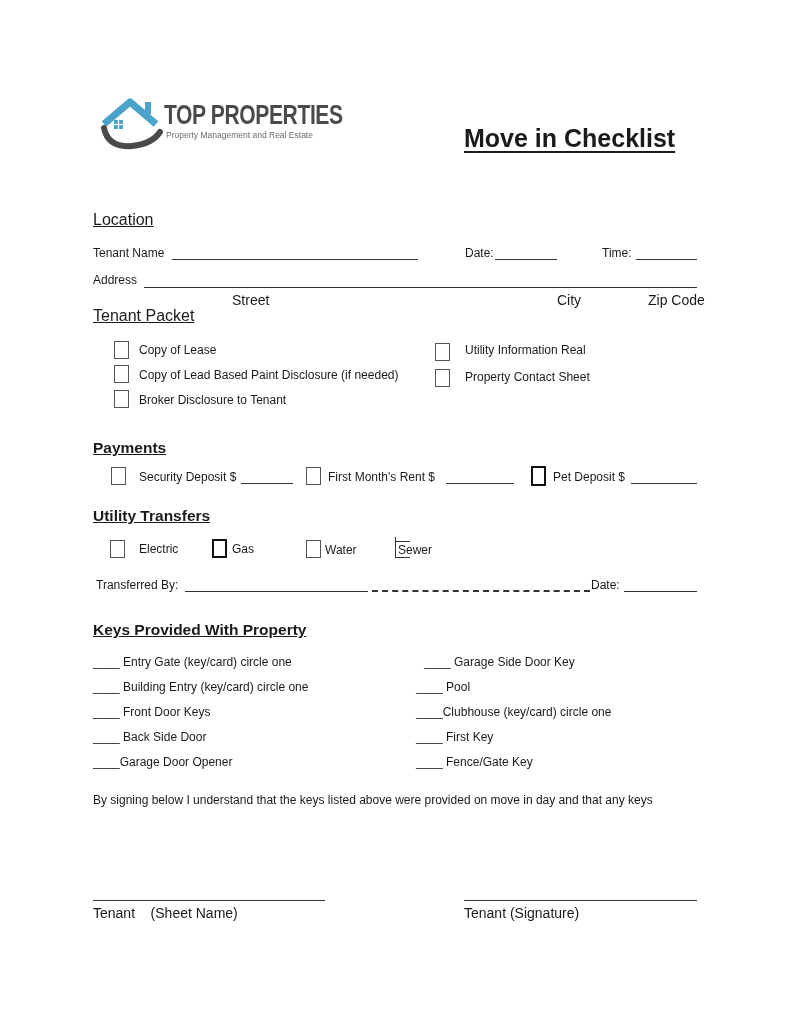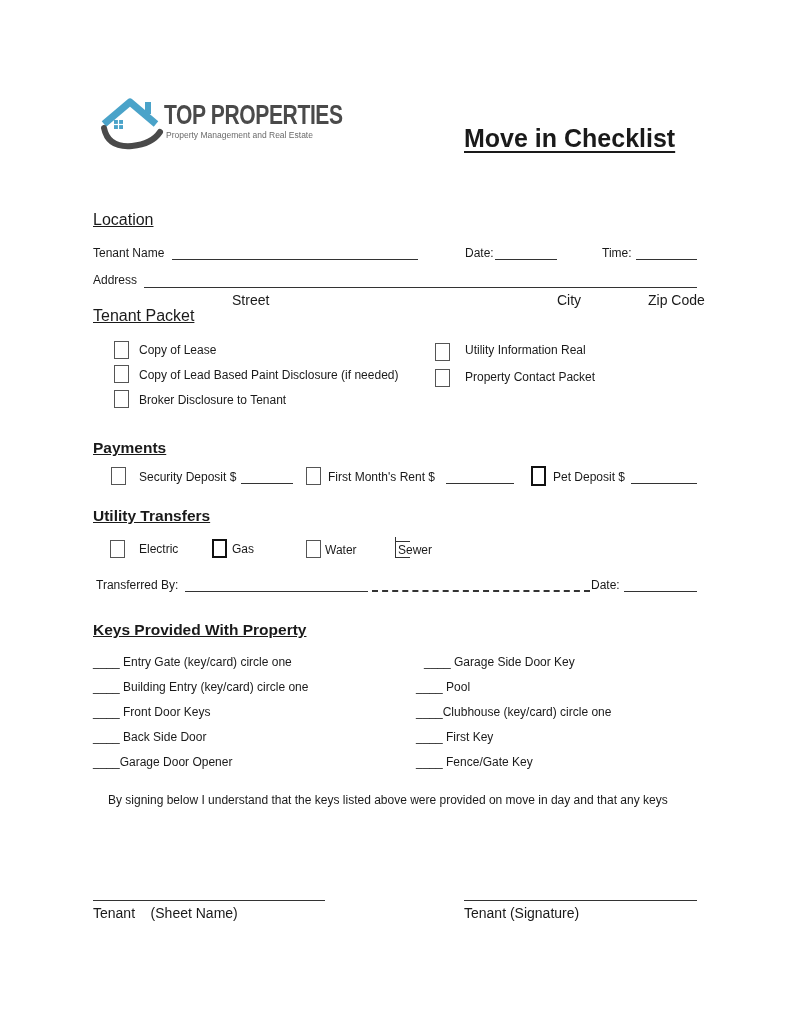--- a/index.html
+++ b/index.html
@@ -59,21 +59,21 @@
 <div class="cb" style="left:114px; top:365px; height:18px;"></div>
 <div class="abs txt" style="left:139px; top:368px;">Copy of Lead Based Paint Disclosure (if needed)</div>
 
 <div class="cb" style="left:114px; top:390px; height:18px;"></div>
 <div class="abs txt" style="left:139px; top:393px;">Broker Disclosure to Tenant</div>
 
 <div class="cb" style="left:435px; top:343px; height:18px;"></div>
 <div class="abs txt" style="left:465px; top:343px;">Utility Information Real</div>
 
 <div class="cb" style="left:435px; top:369px; height:18px;"></div>
-<div class="abs txt" style="left:465px; top:370px;">Property Contact Packet</div>
+<div class="abs txt" style="left:465px; top:370px;">Property Contact Sheet</div>
 
 <div class="abs h2b" style="left:93px; top:439px;">Payments</div>
 
 <div class="cb" style="left:111px; top:467px; height:18px;"></div>
 <div class="abs txt" style="left:139px; top:470px;">Security Deposit $</div>
 <div class="line" style="left:241px; top:483px; width:52px;"></div>
 
 <div class="cb" style="left:306px; top:467px; height:18px;"></div>
 <div class="abs txt" style="left:328px; top:470px;">First Month's Rent $</div>
 <div class="line" style="left:446px; top:483px; width:68px;"></div>
@@ -112,21 +112,21 @@
 <div class="abs txt" style="left:93px; top:705px;">____ Front Door Keys</div>
 <div class="abs txt" style="left:93px; top:730px;">____ Back Side Door</div>
 <div class="abs txt" style="left:93px; top:755px;">____Garage Door Opener</div>
 
 <div class="abs txt" style="left:424px; top:655px;">____ Garage Side Door Key</div>
 <div class="abs txt" style="left:416px; top:680px;">____ Pool</div>
 <div class="abs txt" style="left:416px; top:705px;">____Clubhouse (key/card) circle one</div>
 <div class="abs txt" style="left:416px; top:730px;">____ First Key</div>
 <div class="abs txt" style="left:416px; top:755px;">____ Fence/Gate Key</div>
 
-<div class="abs para" style="left:108px; top:790px;">
+<div class="abs para" style="left:93px; top:790px;">
   <div style="white-space:nowrap;">By signing below I understand that the keys listed above were provided on move in day and that any keys</div>
 </div>
 
 <div class="line" style="left:93px; top:900px; width:232px;"></div>
 <div class="abs small" style="left:93px; top:905px; white-space:pre;">Tenant    (Sheet Name)</div>
 
 <div class="line" style="left:464px; top:900px; width:233px;"></div>
 <div class="abs small" style="left:464px; top:905px;">Tenant (Signature)</div>
 
 </body></html>

